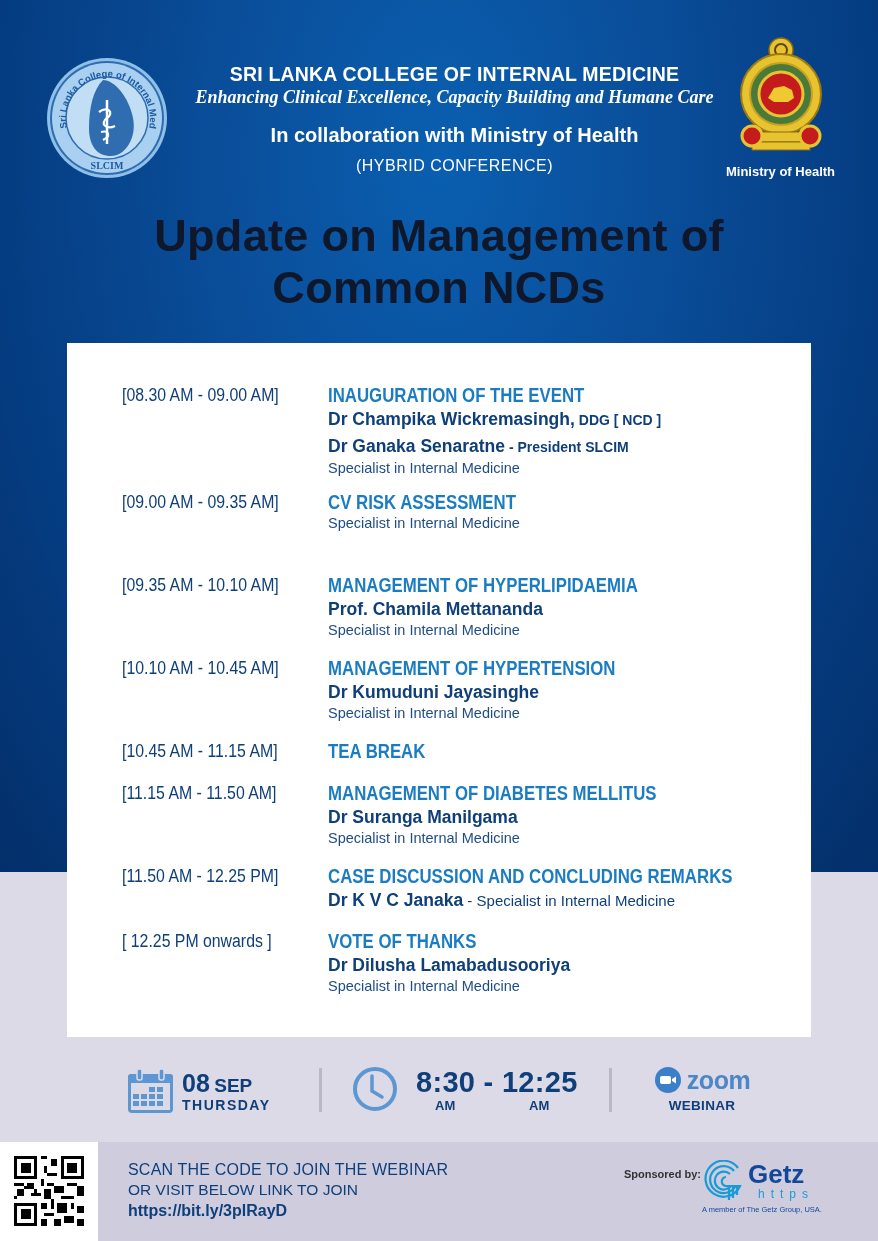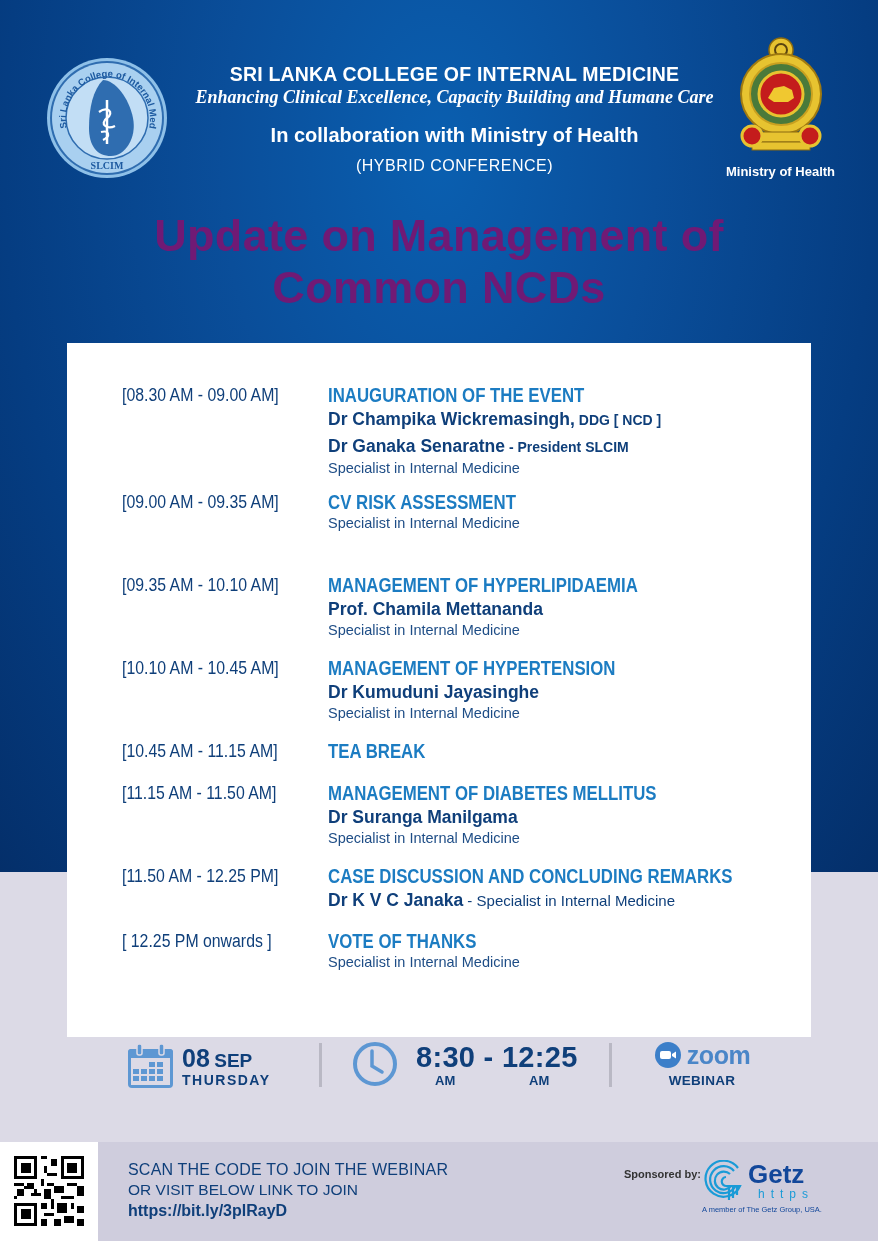--- a/index.html
+++ b/index.html
@@ -22,21 +22,21 @@
   .header-text { position: absolute; left: 182px; top: 62px; width: 545px; text-align: center; color: #fff; }
   .org-name { font-weight: 700; font-size: 19.5px; letter-spacing: 0.2px; line-height: 24px; }
   .tagline { font-family: "Liberation Serif", serif; font-style: italic; font-weight: 700; font-size: 18px; line-height: 22px; margin-top: 0px; }
   .collab { font-weight: 700; font-size: 20px; line-height: 26px; margin-top: 14px; }
   .hybrid { font-size: 16px; line-height: 20px; margin-top: 8px; letter-spacing: 0.5px; }
   .moh { position: absolute; left: 713px; top: 36px; width: 135px; text-align: center; }
   .moh-emblem { width: 86px; height: 124px; display: block; margin: 0 auto; }
   .moh-label { color: #fff; font-weight: 700; font-size: 13px; margin-top: 4px; }
   .title {
     position: absolute; left: 0; top: 210px; width: 878px; text-align: center;
-    color: #701a75; font-weight: 700; font-size: 45px; line-height: 52px; letter-spacing: 0.3px;
+    color: #0f172a; font-weight: 700; font-size: 45px; line-height: 52px; letter-spacing: 0.3px;
   }
   
   .card {
     position: absolute; left: 67px; top: 343px; width: 744px; height: 694px; background: #fff;
   }
   .session { position: absolute; left: 0; width: 744px; }
   .time {
     position: absolute; left: 55px; top: 0; width: 190px;
     font-family: "Liberation Sans Narrow", "Liberation Sans", sans-serif;
     color: #0f3f7a; font-size: 18px; line-height: 24px; transform: scaleX(0.88); transform-origin: left;
@@ -45,21 +45,21 @@
   .content { position: absolute; left: 261px; top: 0; width: 470px; }
   .topic {
     color: #1c7cc2; font-weight: 700; font-size: 20px; line-height: 24px;
     transform: scaleX(0.84); transform-origin: left; white-space: nowrap; display: block;
   }
   .speaker { color: #0f3f7a; font-weight: 700; font-size: 17.5px; line-height: 24px; white-space: nowrap; }
   .speaker .suffix { font-weight: 700; font-size: 14px; }
   .speaker .suffix.light { font-weight: 400; font-size: 15px; }
   .role { color: #1e4d86; font-size: 14.5px; line-height: 19px; }
   
-  .info { position: absolute; left: 0; top: 1035px; width: 794px; height: 70px; }
+  .info { position: absolute; left: 0; top: 1060px; width: 794px; height: 70px; }
   .cal-icon { position: absolute; left: 127px; top: 8px; }
   .date-block { position: absolute; left: 182px; top: 10px; color: #0f3f7a; }
   .date-day { font-weight: 700; font-size: 25px; line-height: 26px; }
   .date-mon { font-weight: 700; font-size: 19px; }
   .date-wd { font-weight: 700; font-size: 14px; letter-spacing: 1.5px; line-height: 16px; }
   .vdiv { position: absolute; top: 8px; width: 3px; height: 44px; background: #b9b8c4; }
   .clock-icon { position: absolute; left: 352px; top: 6px; }
   .times { position: absolute; left: 416px; top: 6px; color: #0f3f7a; font-weight: 700; }
   .times .big { font-size: 29px; line-height: 32px; letter-spacing: 0.3px; }
   .times .ampm { position: relative; height: 16px; font-size: 13px; }
@@ -188,20 +188,21 @@
     <div class="content">
       <span class="topic">CASE DISCUSSION AND CONCLUDING REMARKS</span>
       <div class="speaker"><span>Dr K V C Janaka</span><span class="suffix light"> - Specialist in Internal Medicine</span></div>
     </div>
   </div>
 
   <div class="session" style="top:586px">
     <div class="time">[ 12.25 PM onwards ]</div>
     <div class="content">
       <span class="topic">VOTE OF THANKS</span>
+      <div class="speaker">Dr Dilusha Lamabadusooriya</div>
       <div class="role">Specialist in Internal Medicine</div>
     </div>
   </div>
 </div>
 
 <div class="info">
   <svg class="cal-icon" width="47" height="46" viewBox="0 0 47 46">
     <rect x="1" y="6" width="45" height="39" rx="4" fill="#5d97d3"></rect>
     <rect x="1" y="6" width="45" height="9" rx="3" fill="#5d97d3"></rect>
     <rect x="4" y="15" width="39" height="27" fill="#dcdae6"></rect>

